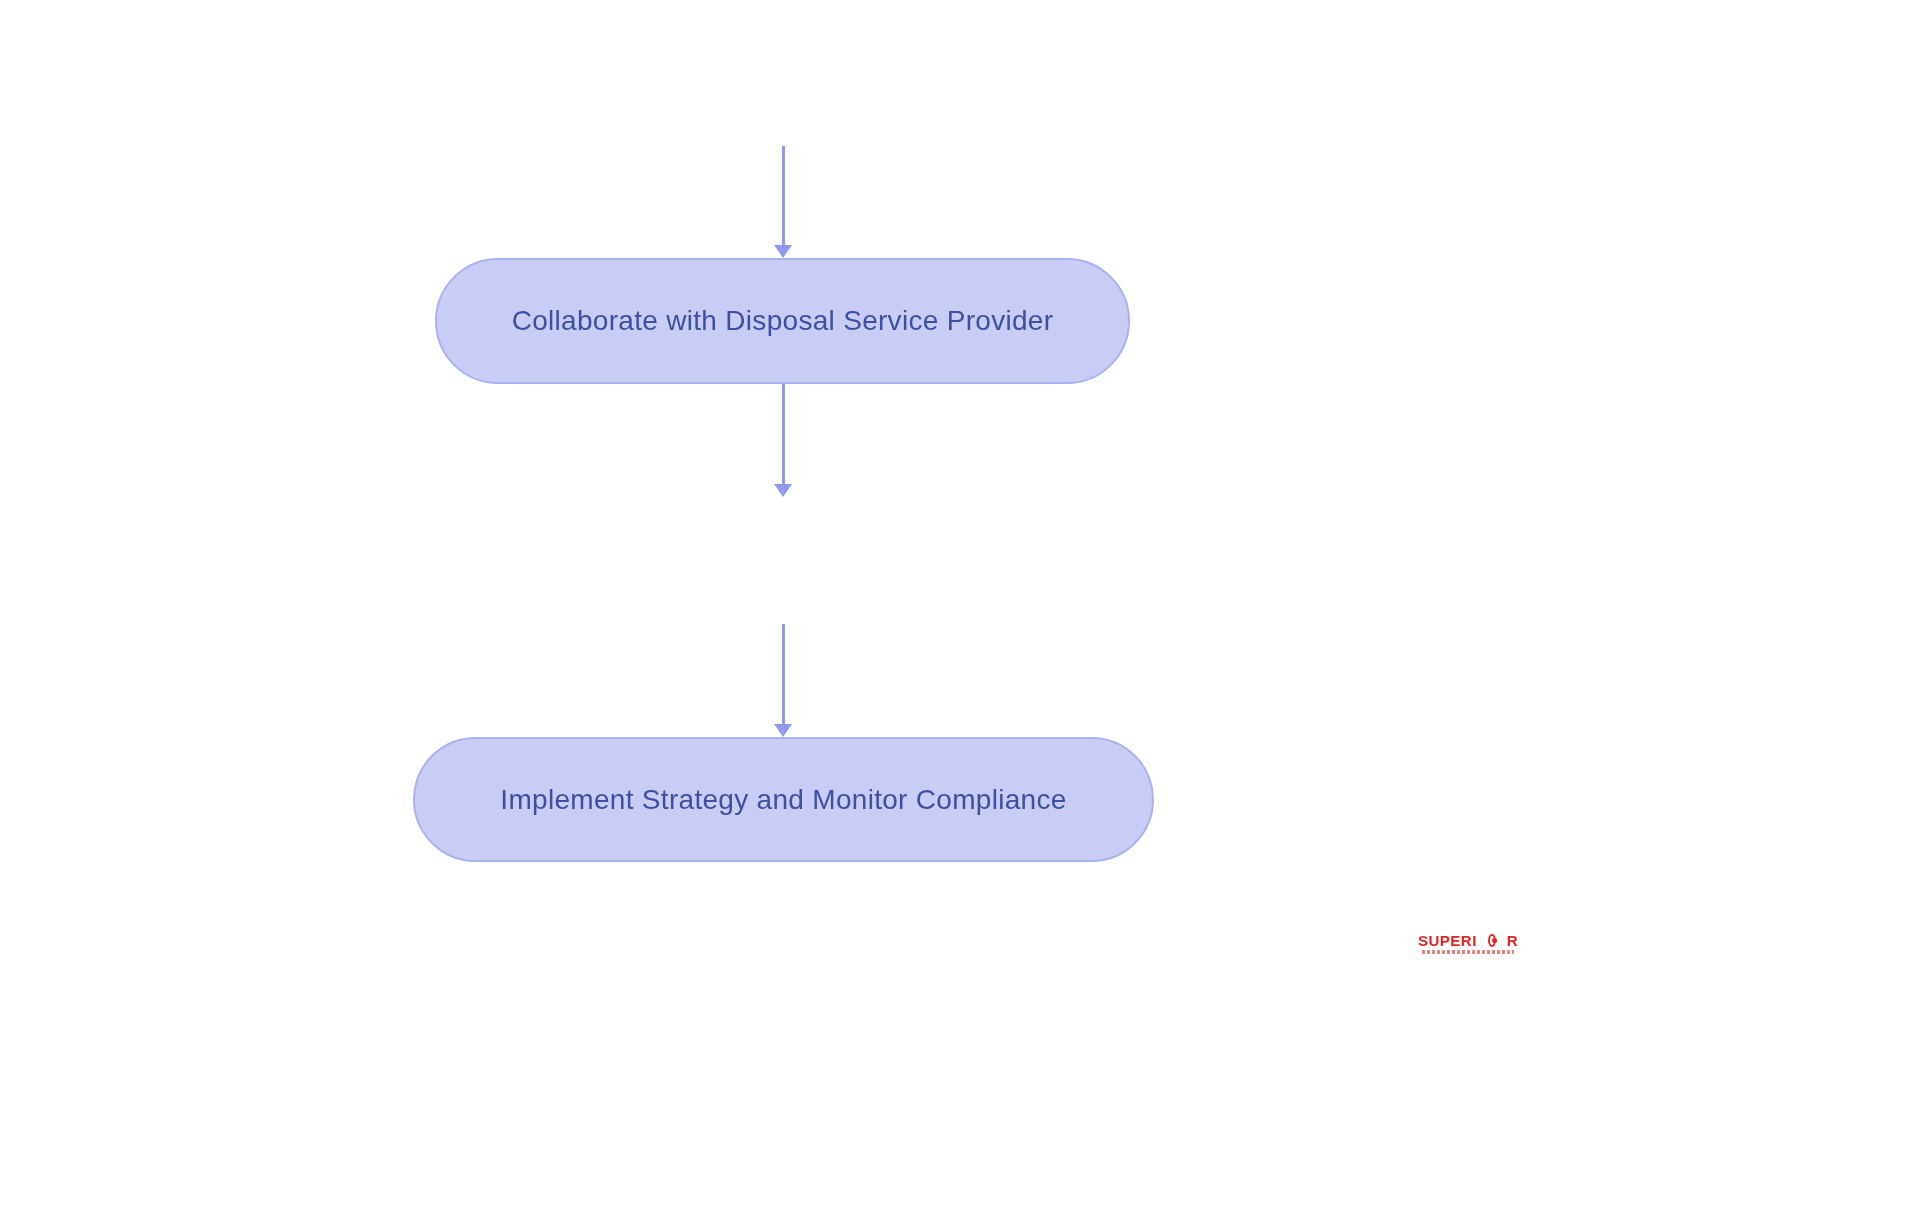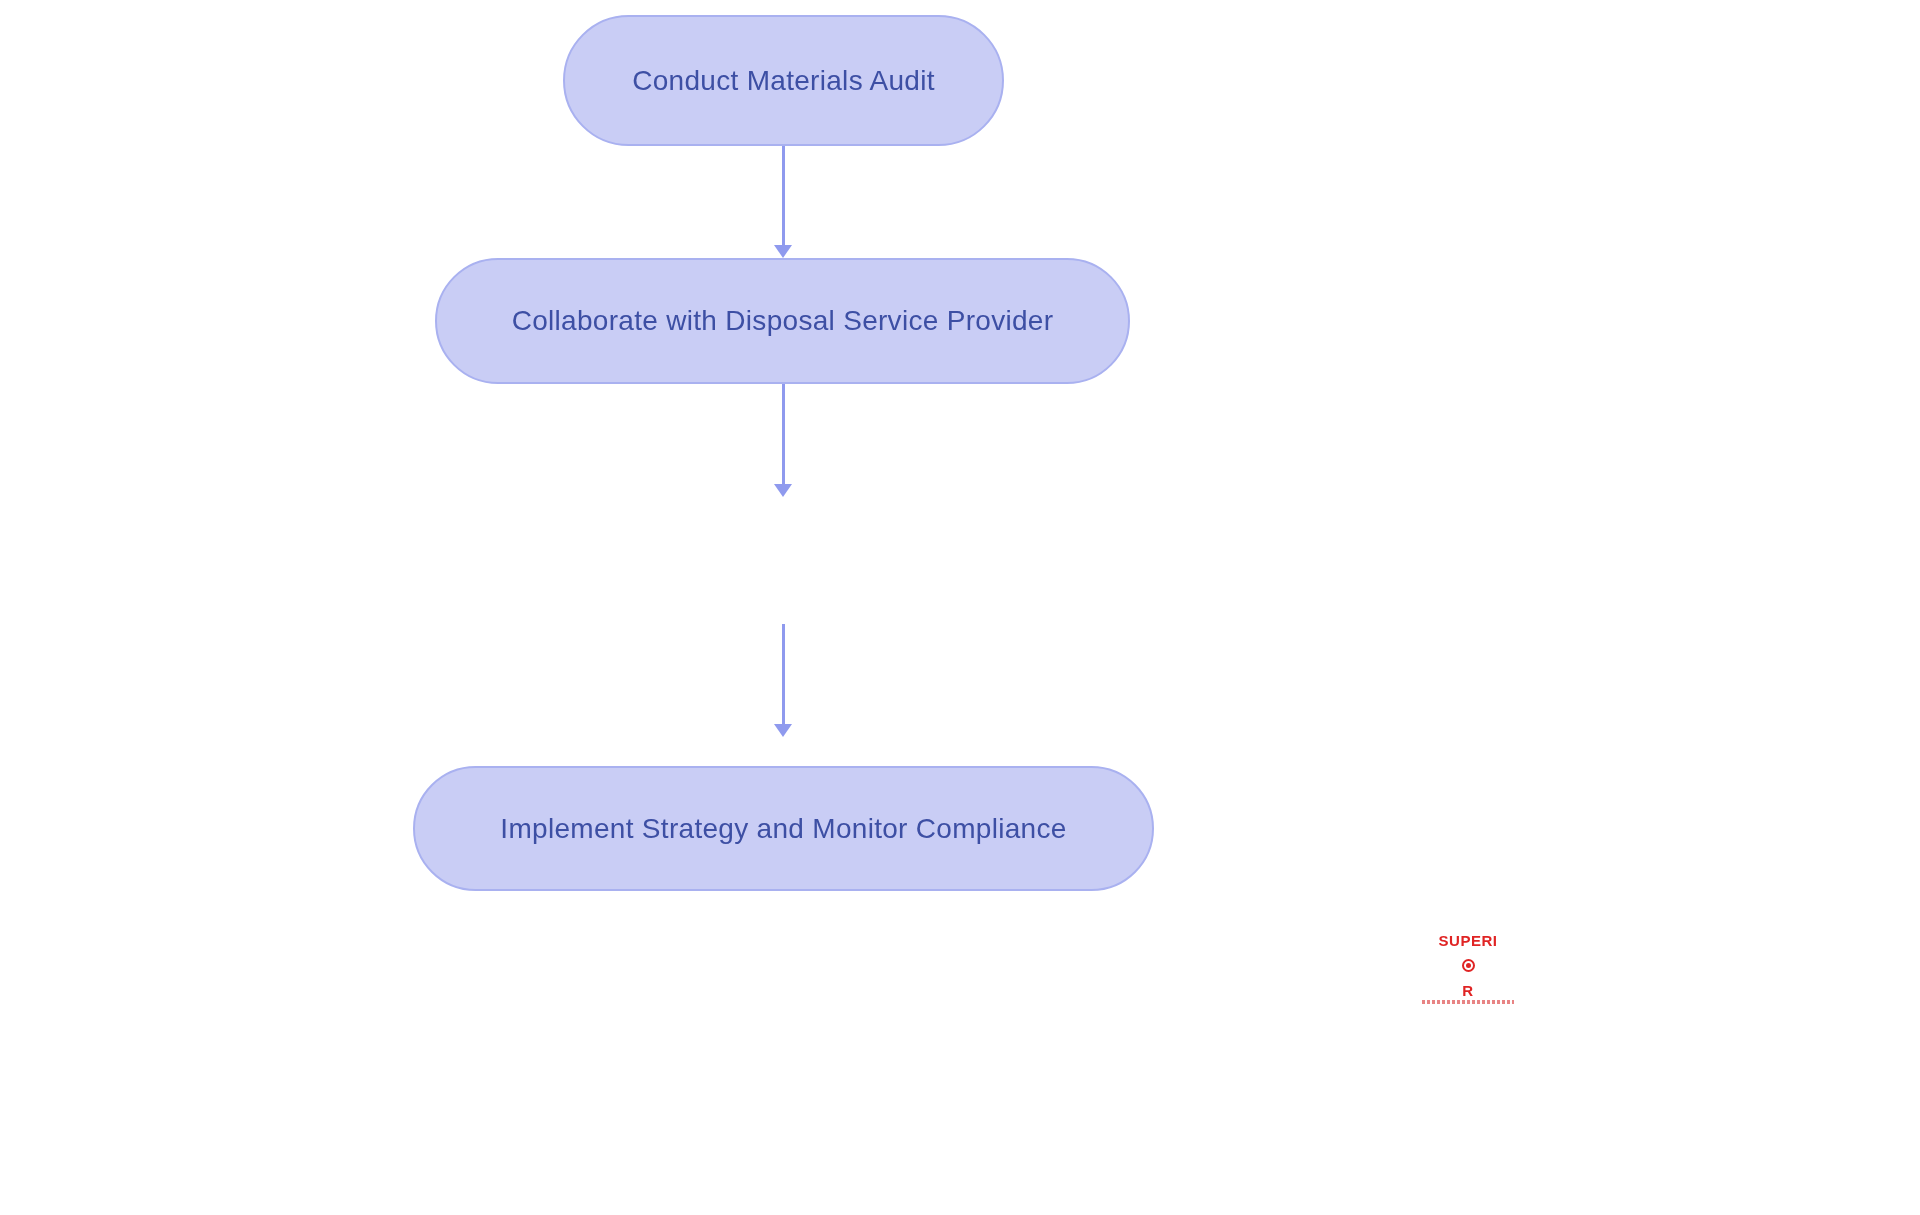--- a/index.html
+++ b/index.html
@@ -29,21 +29,21 @@
     color: #3d4fa4;
     font-size: 28px;
     letter-spacing: 0.3px;
     text-align: center;
     padding: 0 30px;
     white-space: nowrap;
   }
   .node-1 { left: 563px; top: 15px;  width: 441px; height: 131px; }
   .node-2 { left: 435px; top: 258px; width: 695px; height: 126px; }
   .node-3 { left: 455px; top: 497px; width: 660px; height: 127px; }
-  .node-4 { left: 413px; top: 737px; width: 741px; height: 125px; margin-top: 29px; }
+  .node-4 { left: 413px; top: 737px; width: 741px; height: 125px; }
 
   .flow-arrow {
     position: absolute;
     left: 774px;           
     width: 18px;
     display: flex;
     flex-direction: column;
     align-items: center;
   }
   .arrow-1 { top: 146px; height: 112px; }
@@ -74,21 +74,20 @@
   .watermark .brand-row {
     display: flex;
     align-items: center;
     justify-content: center;
     gap: 11px;
     color: #e02424;
     font-weight: bold;
     font-size: 15px;
     letter-spacing: 0.5px;
     line-height: 1;
-    flex-direction: column;
   }
   .watermark .brand-logo {
     display: inline-block;
     width: 13px;
     height: 13px;
     border: 2px solid #e02424;
     border-radius: 50%;
     box-sizing: border-box;
     position: relative;
   }
@@ -114,23 +113,20 @@
       transparent 3px, transparent 5px
     );
     opacity: 0.75;
   }
 </style>
 </head>
 <body>
 
 <div class="canvas">
 
-  <div class="flow-node node-1">
-    <span class="node-label">Conduct Materials Audit</span>
-  </div>
 
   <div class="flow-arrow arrow-1">
     <div class="arrow-shaft"></div>
     <div class="arrow-head"></div>
   </div>
 
   <div class="flow-node node-2">
     <span class="node-label">Collaborate with Disposal Service Provider</span>
   </div>
 

